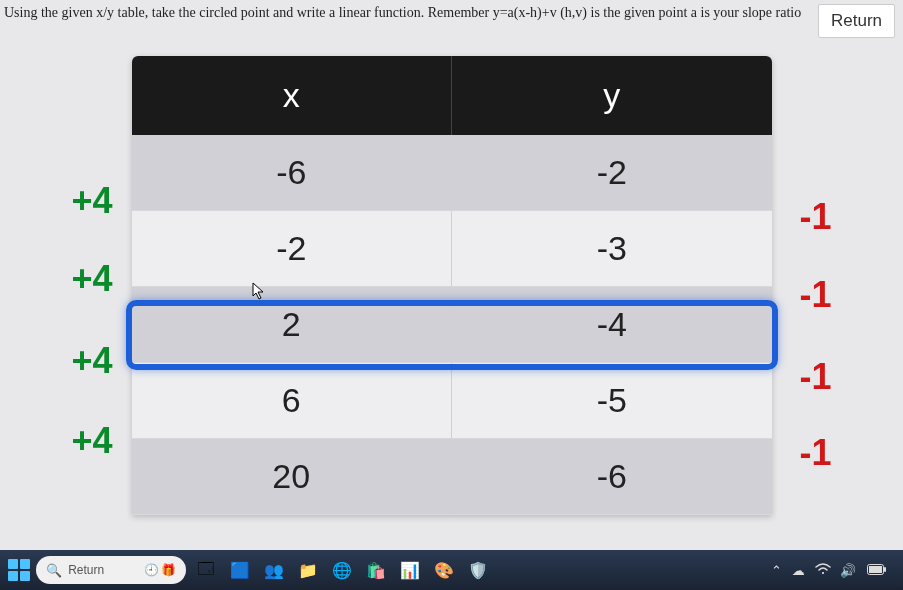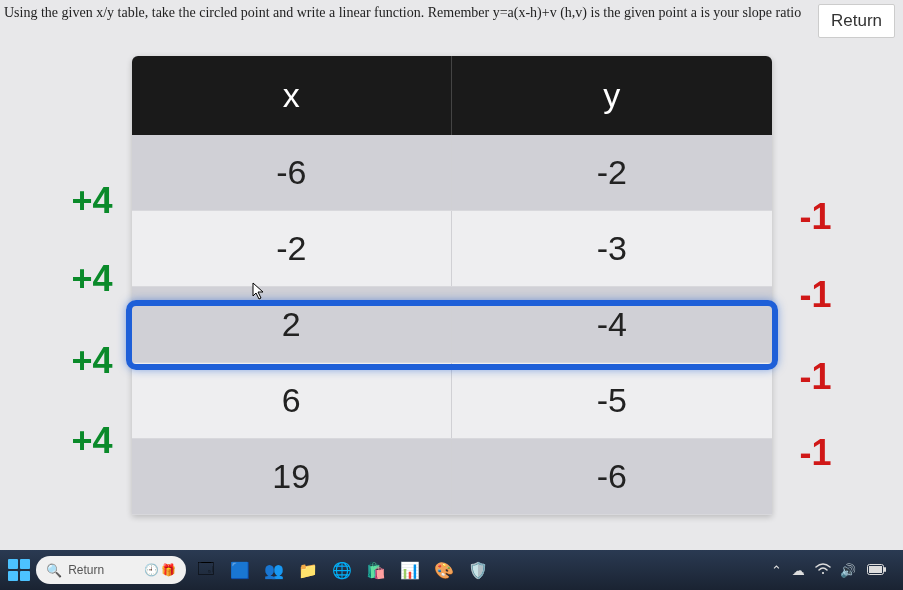--- a/index.html
+++ b/index.html
@@ -199,21 +199,21 @@
       </tr>
       <tr class="row-odd">
         <td>2</td>
         <td>-4</td>
       </tr>
       <tr class="row-even">
         <td>6</td>
         <td>-5</td>
       </tr>
       <tr class="row-odd">
-        <td>19</td>
+        <td>20</td>
         <td>-6</td>
       </tr>
     </tbody>
   </table>
 
   <div class="circled-row"></div>
 </div>
 
 <div class="cursor">
   <svg width="14" height="18" viewBox="0 0 14 18">

